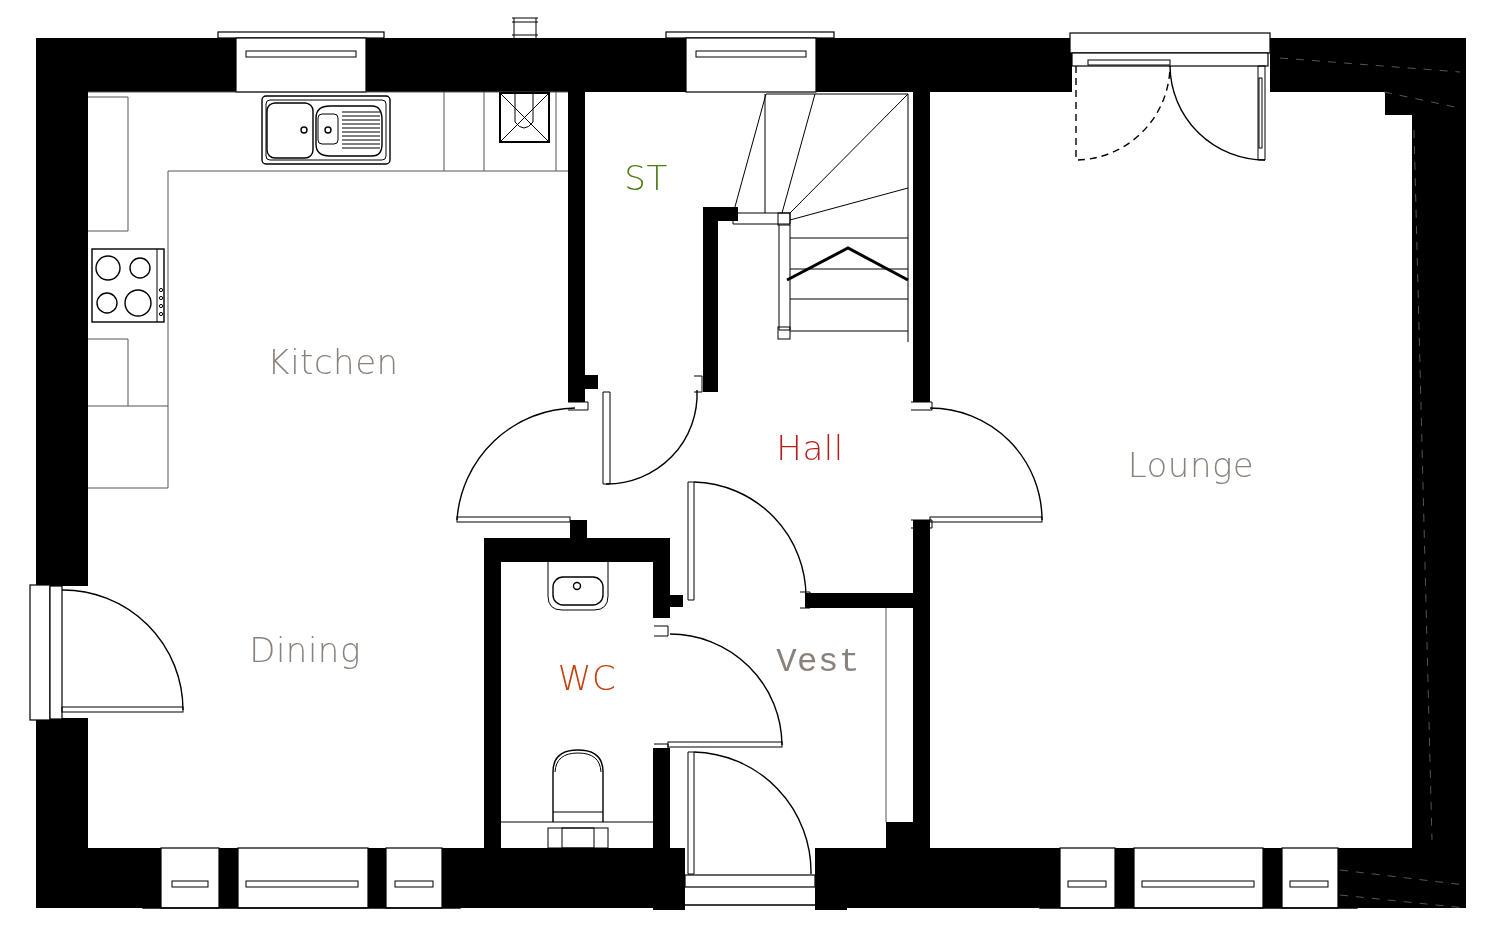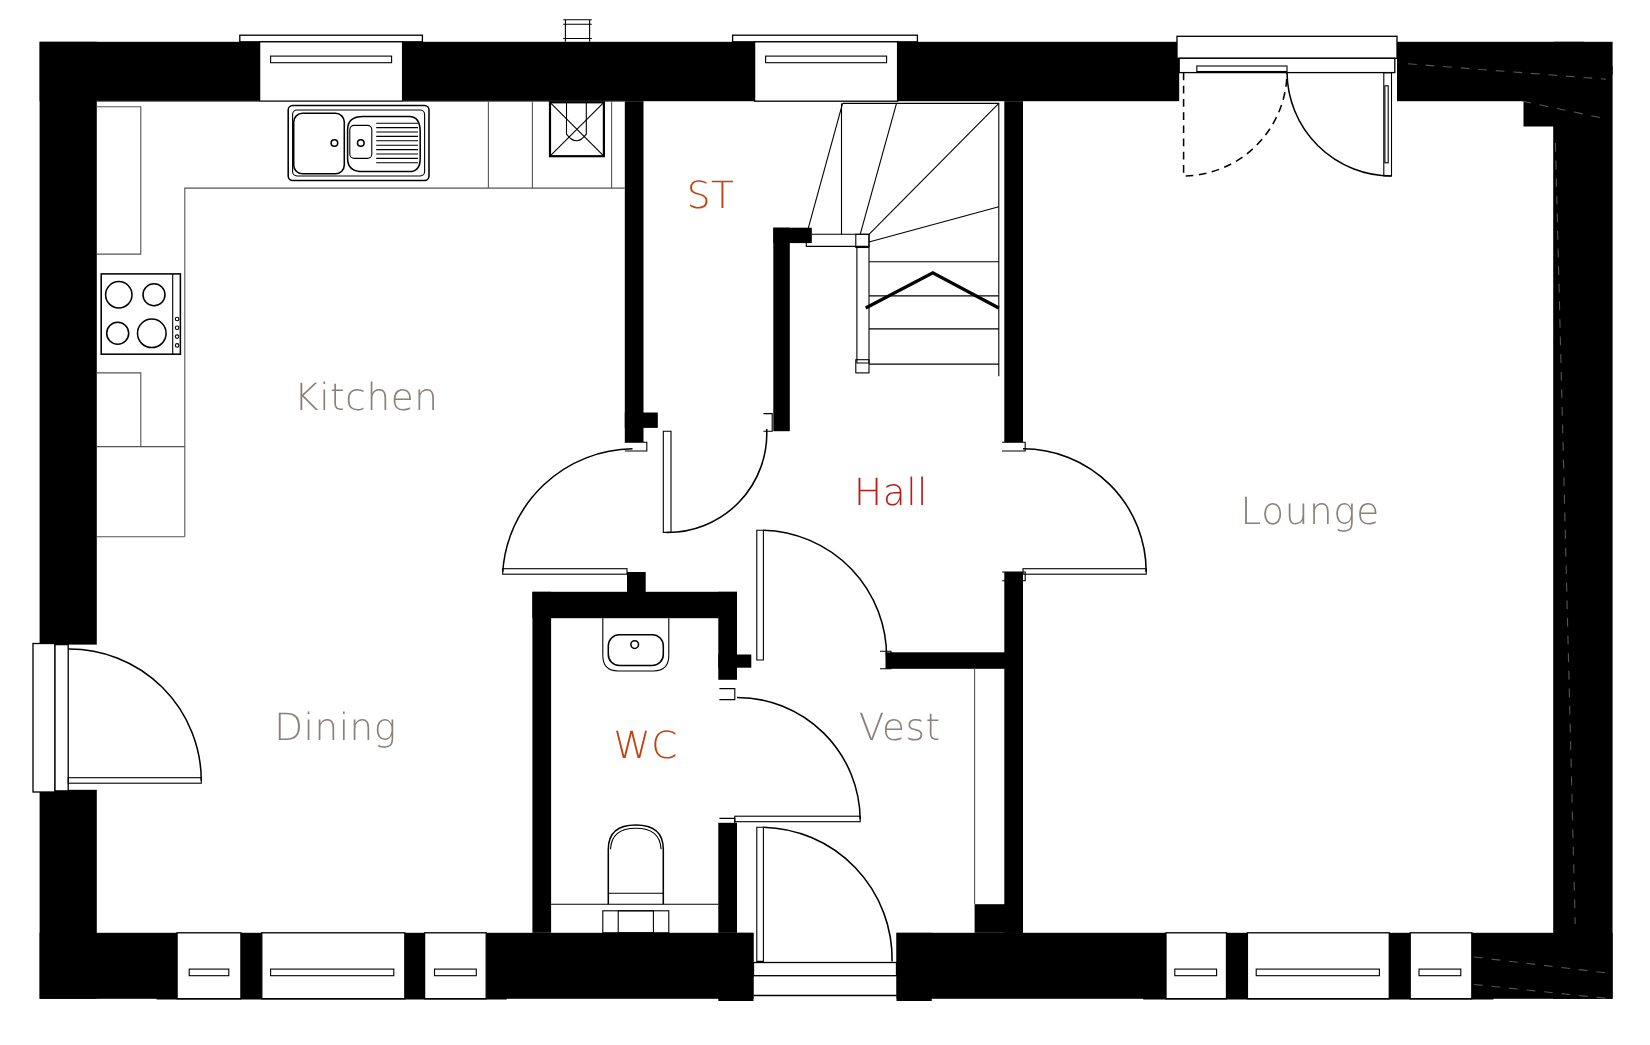--- a/index.html
+++ b/index.html
@@ -220,18 +220,18 @@
     <rect class="lnt" x="548" y="828" width="60" height="20"></rect>
     <rect class="lnt" x="562" y="828" width="32" height="20"></rect>
   </g>
 
   <g>
     <path class="lng" d="M886 608 L886 822"></path>
   </g>
 </svg>
 
 <div class="room-label" style="left: 333px; top: 362px; color: rgb(138, 129, 123); text-align: right;">Kitchen</div>
-<div class="room-label" style="left: 305px; top: 650px; color: rgb(138, 129, 123); margin-top: 12px;">Dining</div>
-<div class="room-label" style="left: 646px; top: 178px; color: #c2410c;">ST</div>
+<div class="room-label" style="left: 305px; top: 650px; color: rgb(138, 129, 123);">Dining</div>
+<div class="room-label" style="left: 646px; top: 178px; color: #4d7c0f;">ST</div>
 <div class="room-label" style="left: 810px; top: 448px; color: #b91c1c;">Hall</div>
 <div class="room-label" style="left: 1191px; top: 465px; color: rgb(138, 129, 123); text-align: right;">Lounge</div>
 <div class="room-label" style="left: 587px; top: 678px; color: #c2410c;">WC</div>
-<div class="room-label" style="left: 818px; top: 662px; color: rgb(138, 129, 123);">Vest</div>
+<div class="room-label" style="left: 818px; top: 662px; color: rgb(138, 129, 123); font-family: Liberation Mono, monospace;">Vest</div>
 
 </body></html>

